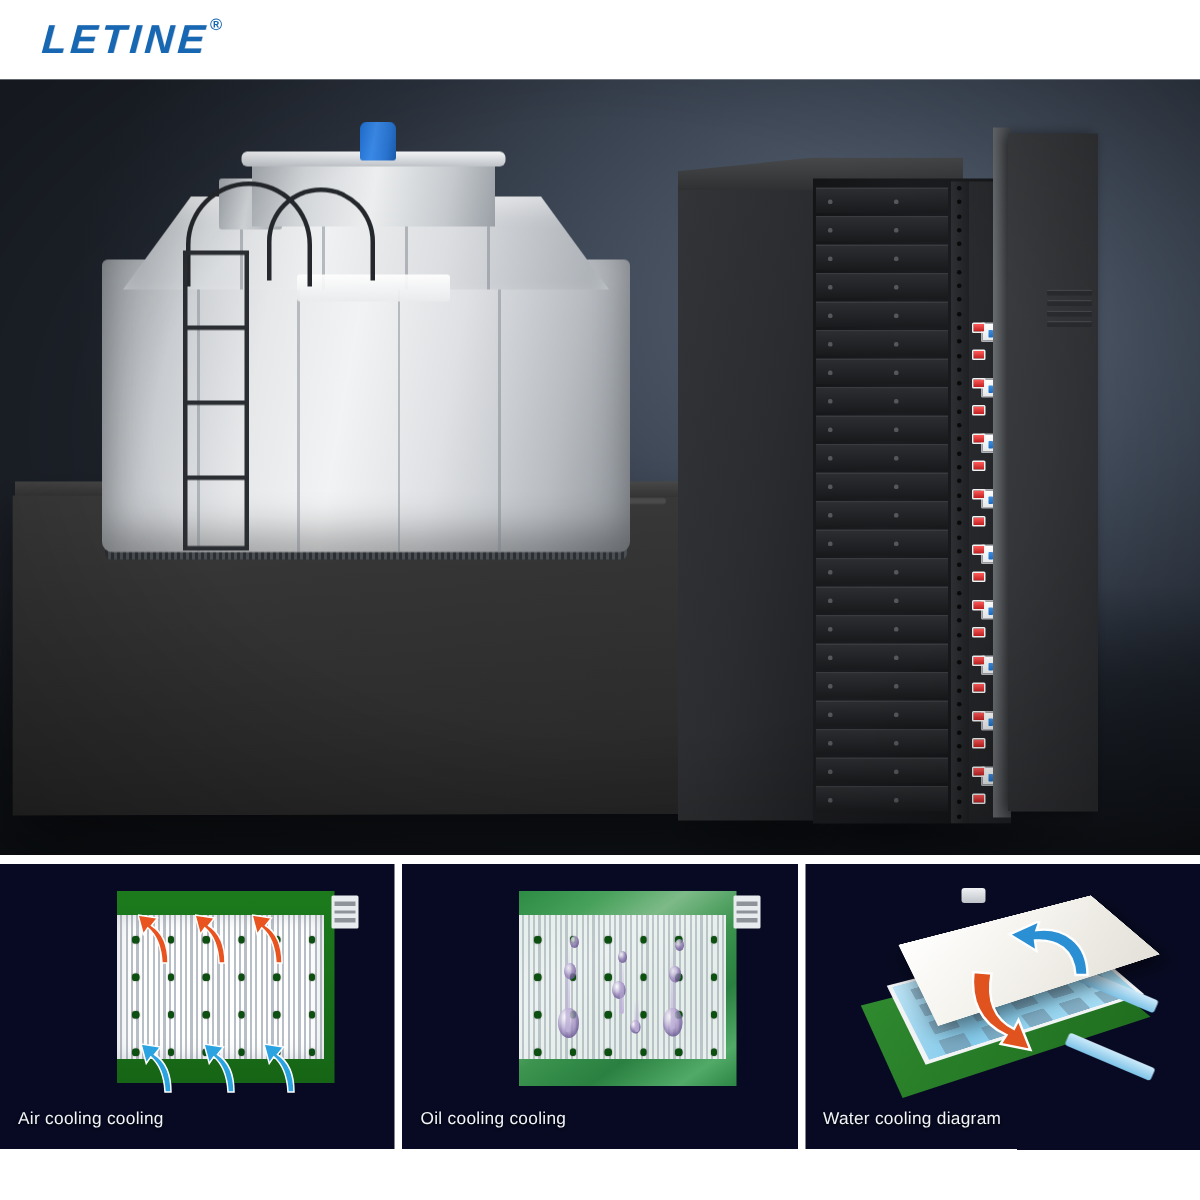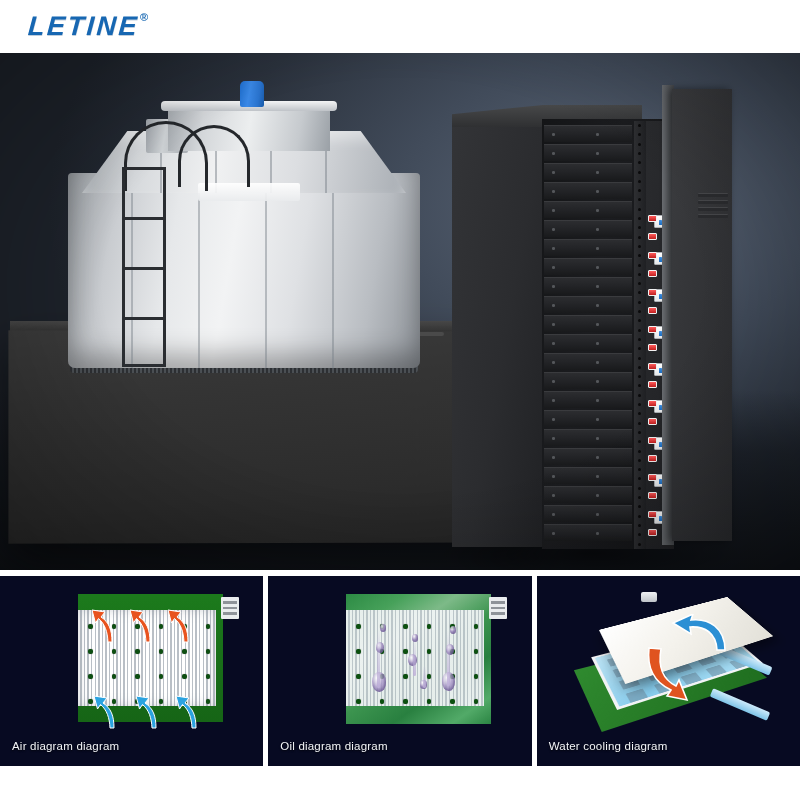--- a/index.html
+++ b/index.html
@@ -572,21 +572,21 @@
       <svg class="arrow-up cold" style="left:16px" viewBox="0 0 26 44">
         <path d="M20 42 C20 30 17 22 9 17 L13 12 L0 10 L3.5 23 L6.5 18.5 C13 24 15.5 32 16 42 Z" fill="#2ba3e0" stroke="#ffffff" stroke-width="1"></path>
       </svg>
       <svg class="arrow-up cold" style="left:58px" viewBox="0 0 26 44">
         <path d="M20 42 C20 30 17 22 9 17 L13 12 L0 10 L3.5 23 L6.5 18.5 C13 24 15.5 32 16 42 Z" fill="#2ba3e0" stroke="#ffffff" stroke-width="1"></path>
       </svg>
       <svg class="arrow-up cold" style="left:98px" viewBox="0 0 26 44">
         <path d="M20 42 C20 30 17 22 9 17 L13 12 L0 10 L3.5 23 L6.5 18.5 C13 24 15.5 32 16 42 Z" fill="#2ba3e0" stroke="#ffffff" stroke-width="1"></path>
       </svg>
     </div>
-    <div class="panel-label">Air diagram diagram</div>
+    <div class="panel-label">Air cooling cooling</div>
   </div>
 
   <div class="panel">
     <div class="oil-board">
       <div class="connector">
         <span style="top:4px"></span>
           <span style="top:9.5px"></span>
           <span style="top:15px"></span>
       </div>
       <div class="oil-fins"></div>
@@ -625,21 +625,21 @@
           <div class="bubble" style="left: 96px; top: 78px; width: 13px; height: 19px;"></div>
           <div class="bubble" style="left: 100px; top: 50px; width: 8px; height: 11px;"></div>
           <div class="bubble" style="left: 104px; top: 32px; width: 6px; height: 8px;"></div>
           <div class="bubble" style="left: 74px; top: 86px; width: 7px; height: 9px;"></div>
           <div class="bstream" style="left: 31px; top: 34px; height: 60px;"></div>
           <div class="bstream" style="left: 67px; top: 44px; height: 38px;"></div>
           <div class="bstream" style="left: 101px; top: 36px; height: 56px;"></div>
           <div class="bstream" style="left: 77px; top: 72px; height: 22px;"></div>
         </div>
     </div>
-    <div class="panel-label">Oil diagram diagram</div>
+    <div class="panel-label">Oil cooling cooling</div>
   </div>
 
   <div class="panel">
     <div class="water-scene">
       <div class="w-pcb"></div>
       <div class="w-waterplate" id="wplate">
           <i style="left: 10px; top: 8px;"></i>
           <i style="left: 37px; top: 8px;"></i>
           <i style="left: 64px; top: 8px;"></i>
           <i style="left: 91px; top: 8px;"></i>

